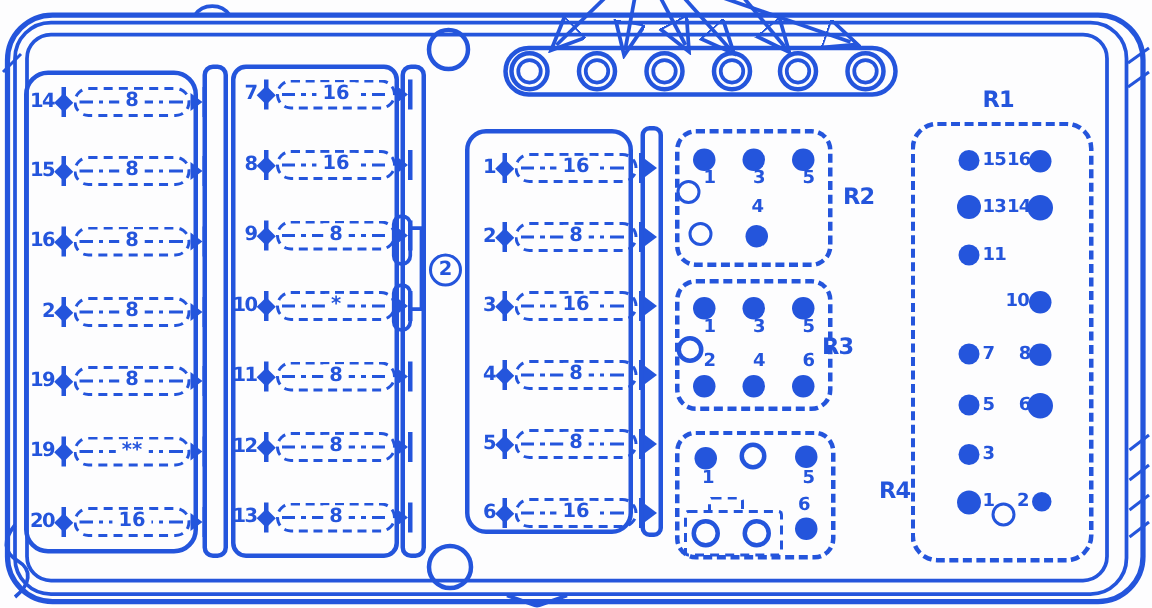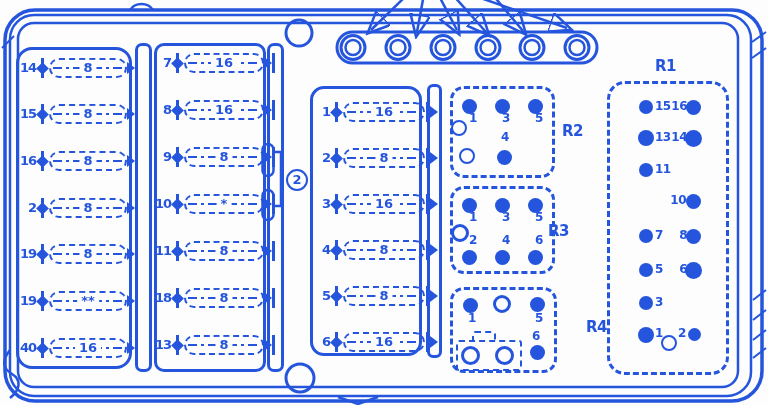--- a/index.html
+++ b/index.html
@@ -192,21 +192,21 @@
       <span class="cap">
         <i></i>
         <b>**</b>
       </span>
       <span class="clipR">
         <i class="tri"></i>
         <i class="bar2"></i>
       </span>
     </div>
   <div class="frow" style="left:20px;top:337px;width:120px">
-      <span class="fnum">40</span>
+      <span class="fnum">20</span>
       <span class="clipL">
         <i class="bar"></i>
         <i class="dia"></i>
       </span>
       <span class="cap">
         <i></i>
         <b>16</b>
       </span>
       <span class="clipR">
         <i class="tri"></i>
@@ -283,21 +283,21 @@
       <span class="cap">
         <i></i>
         <b>8</b>
       </span>
       <span class="clipR">
         <i class="tri"></i>
         <i class="bar2"></i>
       </span>
     </div>
   <div class="frow" style="left:155px;top:287px;width:122px">
-      <span class="fnum">18</span>
+      <span class="fnum">12</span>
       <span class="clipL">
         <i class="bar"></i>
         <i class="dia"></i>
       </span>
       <span class="cap">
         <i></i>
         <b>8</b>
       </span>
       <span class="clipR">
         <i class="tri"></i>

